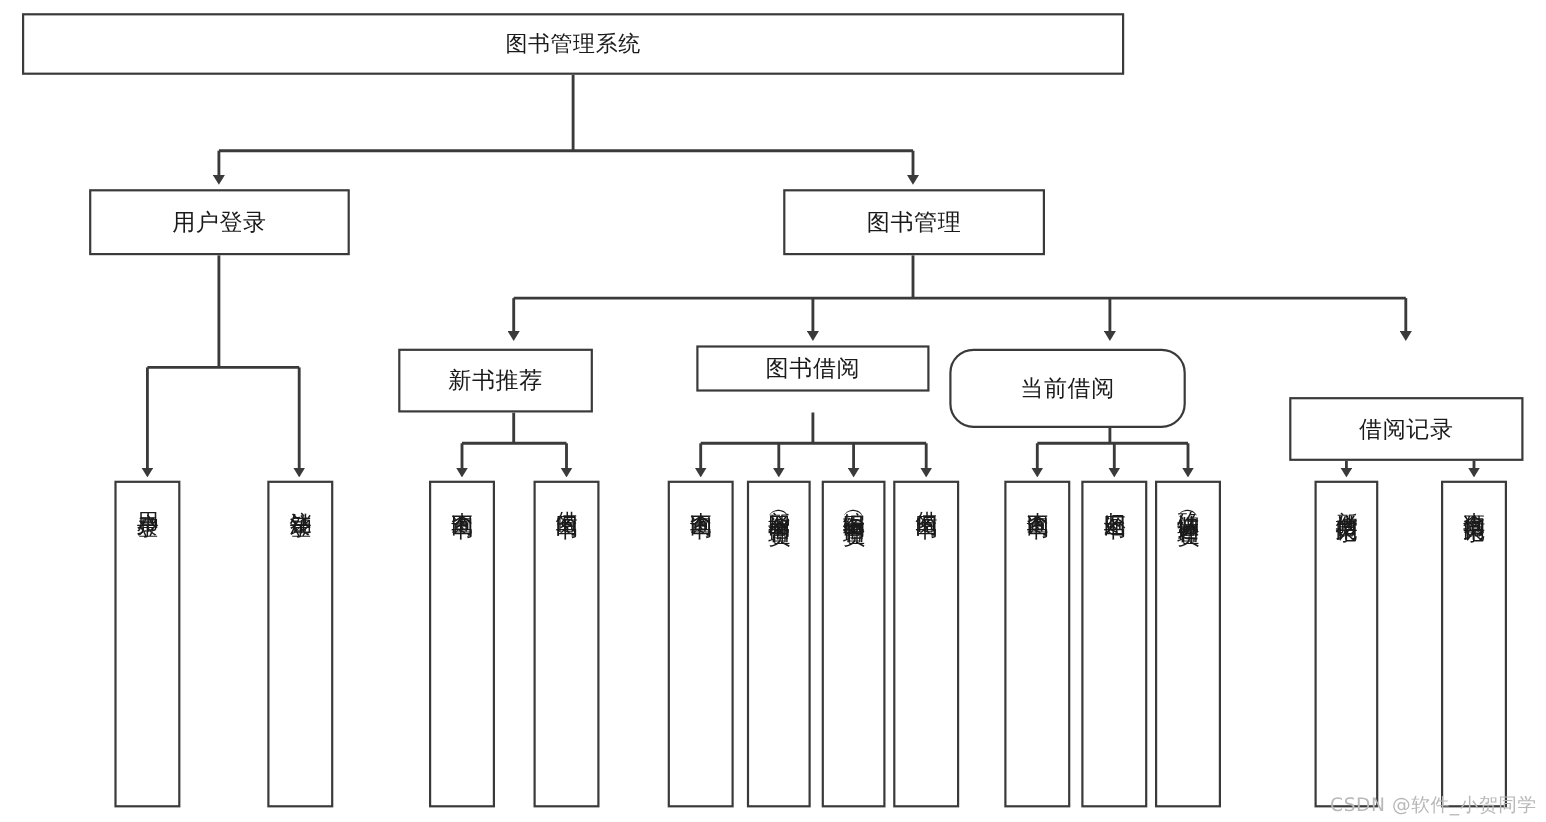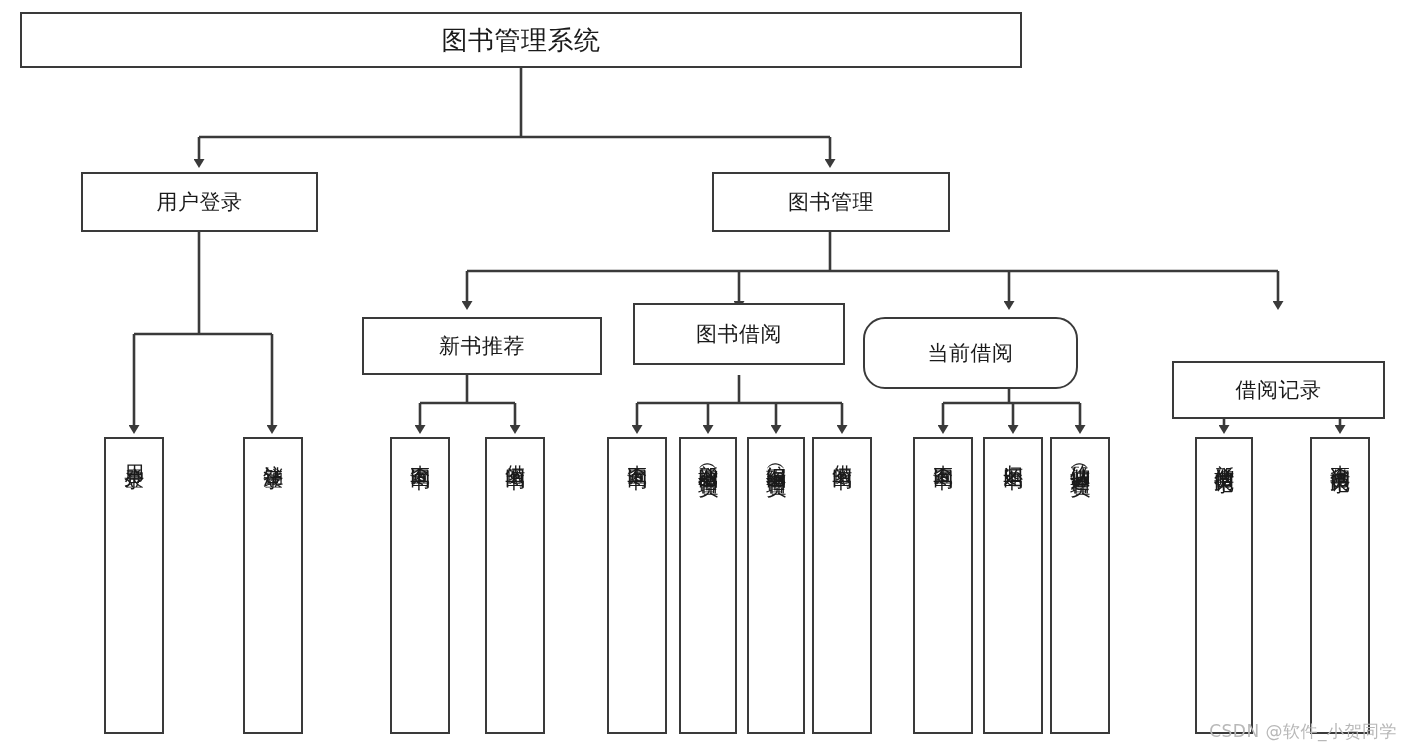--- a/index.html
+++ b/index.html
@@ -35,21 +35,21 @@
     align-items: center;
     justify-content: center;
     text-align: center;
     color: #1a1a1a;
     font-size: 21px;
     line-height: 1.18;
     letter-spacing: 0.5px;
     z-index: 2;
   }
   .node.root {
-    font-size: 26px;
+    font-size: 20px;
   }
   .node.leaf {
     font-size: 20px;
     letter-spacing: 2px;
     align-items: flex-start;
     justify-content: center;
     padding-top: 10px;
   }
   .vlabel {
     writing-mode: vertical-rl;
@@ -129,24 +129,24 @@
     <span>图书管理系统</span>
   </div>
 
   <div class="node" style="left:81px; top:172px; width:237px; height:60px;">
     <span>用户登录</span>
   </div>
   <div class="node" style="left:712px; top:172px; width:238px; height:60px;">
     <span>图书管理</span>
   </div>
 
-  <div class="node" style="left:362px; top:317px; width:240px; height:58px;">
+  <div class="node" style="left:362px; top:317px; width:177px; height:58px;">
     <span>新书推荐</span>
   </div>
-  <div class="node" style="left:633px; top:303px; width:212px; height:62px;">
+  <div class="node" style="left:633px; top:314px; width:212px; height:42px;">
     <span>图书借阅</span>
   </div>
   <div class="node" style="left:863px; top:317px; width:215px; height:72px;border-radius:22px;">
     <span>当前借阅</span>
   </div>
   <div class="node" style="left:1172px; top:317px; width:213px; height:58px;margin-top:44px;">
     <span>借阅记录</span>
   </div>
 
   <div class="node leaf" style="left:104px; top:437px; width:60px; height:297px;">

